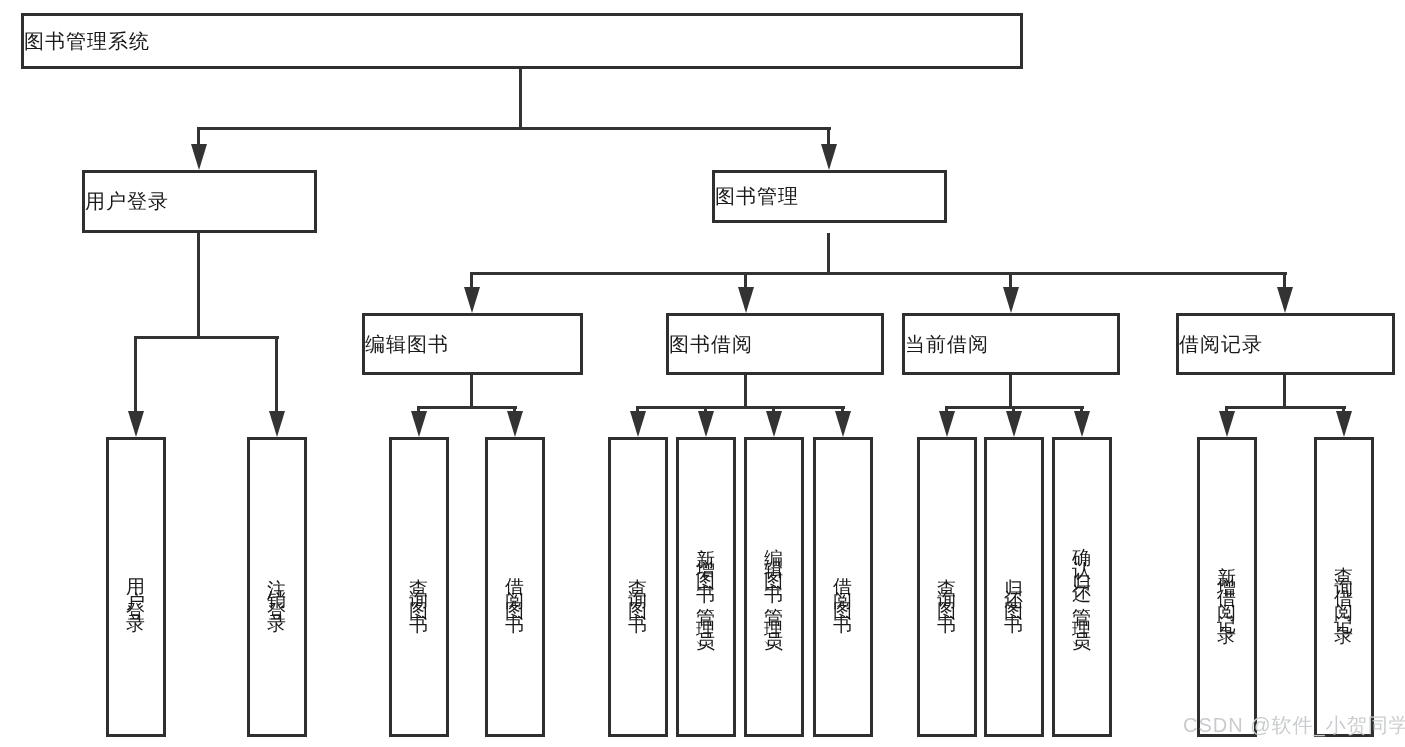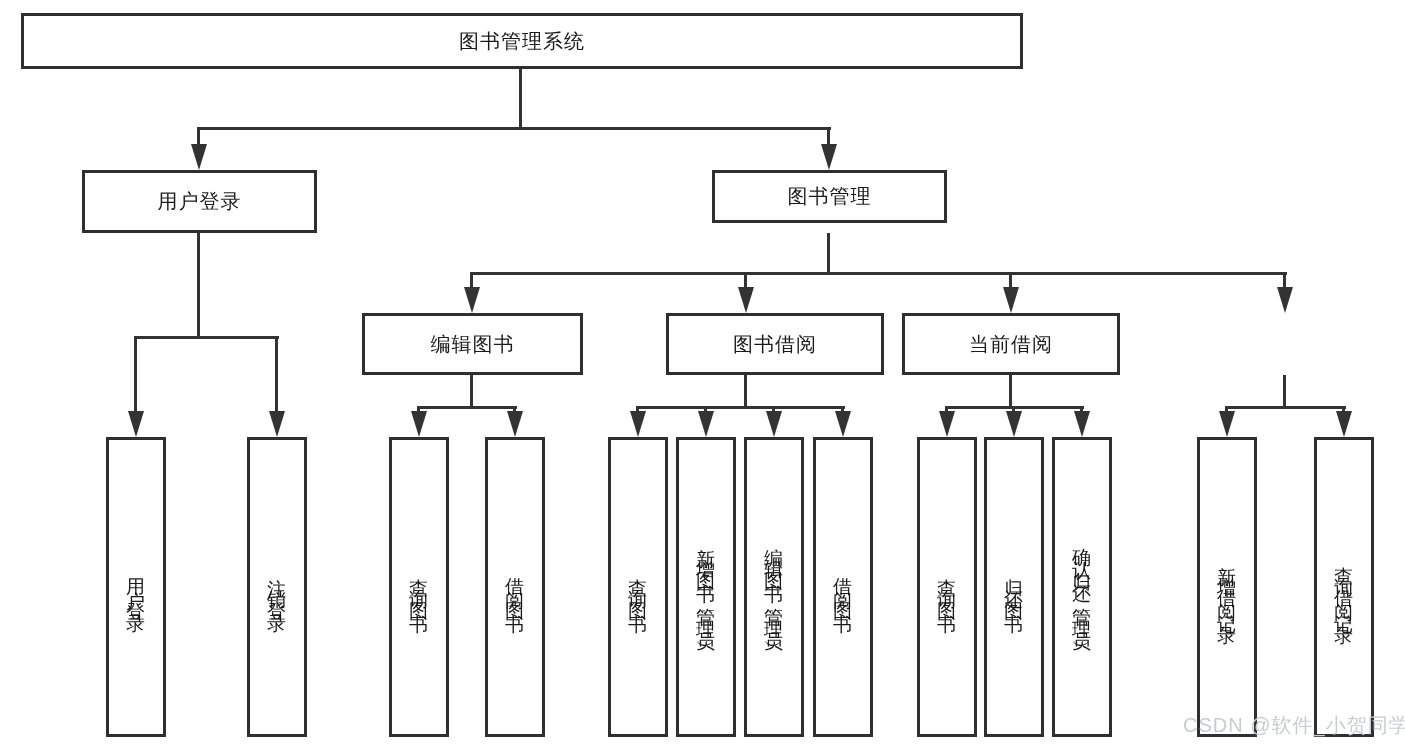--- a/index.html
+++ b/index.html
@@ -9,21 +9,21 @@
     background:#ffffff;
     font-family:"Liberation Sans","DejaVu Sans",sans-serif;
     overflow:hidden;
   }
   
   .node{
     position:absolute;
     box-sizing:border-box;
     border:3px solid #2f2f2f;
     background:#ffffff;
-    display:flex;align-items:center;justify-content:center;
+    display:flex;align-items:center;
   }
   .node .nlabel{
     font-size:20px;color:#1a1a1a;letter-spacing:1px;white-space:nowrap;
   }
   
   .vnode{
     position:absolute;
     box-sizing:border-box;
     border:3px solid #2f2f2f;
     background:#ffffff;
@@ -101,20 +101,23 @@
 
   <div class="node" style="left:362px;top:313px;width:221px;height:62px">
     <span class="nlabel">编辑图书</span>
   </div>
   <div class="node" style="left:666px;top:313px;width:218px;height:62px">
     <span class="nlabel">图书借阅</span>
   </div>
   <div class="node" style="left:902px;top:313px;width:218px;height:62px">
     <span class="nlabel">当前借阅</span>
   </div>
+  <div class="node" style="left:1176px;top:313px;width:219px;height:62px">
+    <span class="nlabel">借阅记录</span>
+  </div>
 
   <div class="v" style="left:470px;top:375px;height:31px"></div>
   <div class="h" style="left:417px;top:406px;width:100px"></div>
   <div class="v" style="left:417px;top:406px;height:8px"></div>
   <div class="v" style="left:513px;top:406px;height:8px"></div>
   <div class="ar" style="left:411px;top:411px"></div>
   <div class="ar" style="left:507px;top:411px"></div>
 
   <div class="v" style="left:744px;top:375px;height:31px"></div>
   <div class="h" style="left:636px;top:406px;width:209px"></div>

